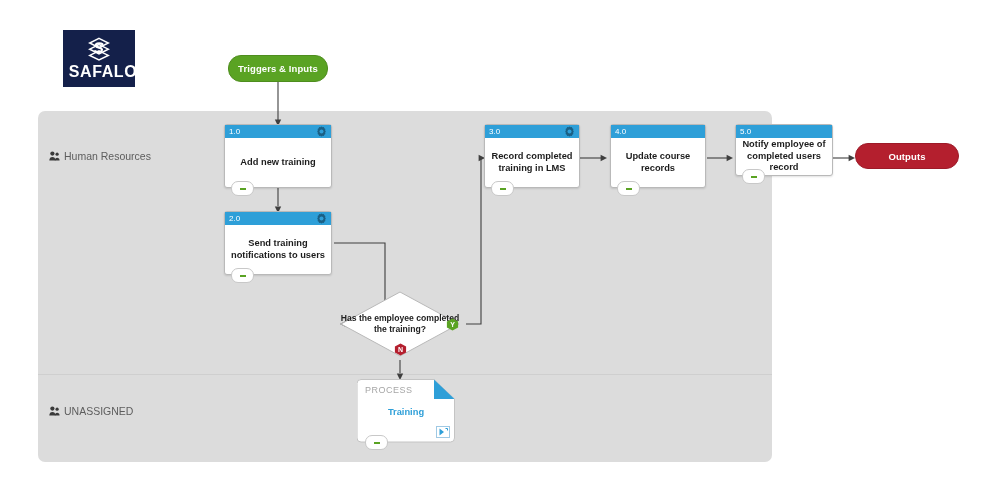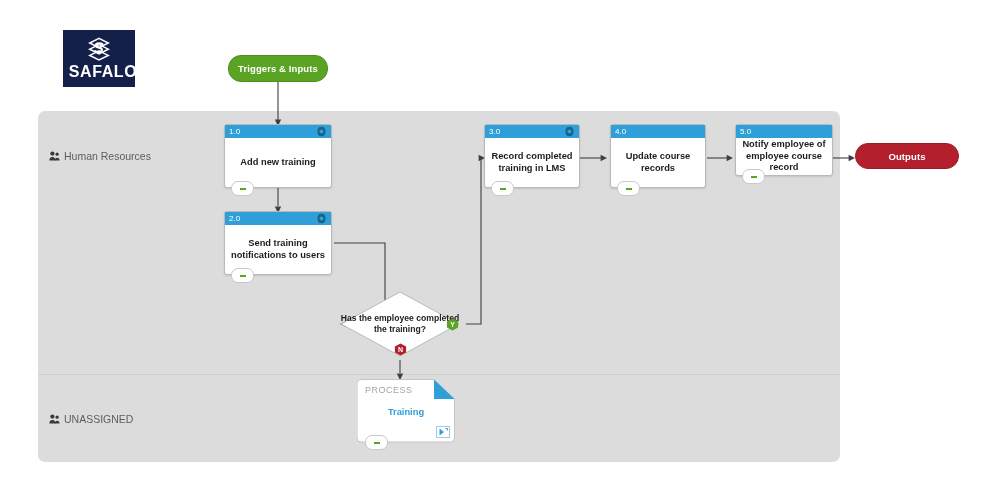--- a/index.html
+++ b/index.html
@@ -44,21 +44,21 @@
     line-height: 1;
     font-family: "Liberation Sans", sans-serif;
     margin-left: 8px;
   }
 
   
   #swimlane-container {
     position: absolute;
     left: 38px;
     top: 111px;
-    width: 802px;
+    width: 734px;
     height: 351px;
     background: #dcdcdc;
     border-radius: 7px;
     overflow: hidden;
   }
   .swimlane {
     position: absolute;
     left: 0;
     width: 100%;
     box-sizing: border-box;
@@ -279,21 +279,21 @@
         <path d="M0.3 9.4c0-2.1 1.4-3.3 3.1-3.3s3.1 1.2 3.1 3.3z" fill="#3a3a3a"></path>
         <path d="M5.8 9.4c0-1.7 1.1-2.7 2.4-2.7s2.4 1 2.4 2.7z" fill="#3a3a3a"></path>
       </svg>
       <span class="lane-label">Human Resources</span>
     </div>
   </div>
 
 
 
   <div class="swimlane" style="top:263px;height:88px;">
-    <div class="lane-header" style="top:38px;">
+    <div class="lane-header" style="top:30px;">
       <svg class="lane-icon" width="11" height="10" viewBox="0 0 11 10">
         <circle cx="3.4" cy="2.6" r="2.1" fill="#3a3a3a"></circle>
         <circle cx="8.1" cy="3.2" r="1.6" fill="#3a3a3a"></circle>
         <path d="M0.3 9.4c0-2.1 1.4-3.3 3.1-3.3s3.1 1.2 3.1 3.3z" fill="#3a3a3a"></path>
         <path d="M5.8 9.4c0-1.7 1.1-2.7 2.4-2.7s2.4 1 2.4 2.7z" fill="#3a3a3a"></path>
       </svg>
       <span class="lane-label">UNASSIGNED</span>
     </div>
   </div>
 
@@ -404,21 +404,21 @@
   <div class="chip">
       <span class="dash"></span>
     </div>
 </div>
 
 <div class="activity" style="left:735px;top:124px;width:98px;height:52px;">
   <div class="hdr">
     <span class="num">5.0</span>
   </div>
   <div class="body">
-    <span class="body-text">Notify employee of employee course record</span>
+    <span class="body-text">Notify employee of completed users record</span>
   </div>
   <div class="chip">
       <span class="dash"></span>
     </div>
 </div>
 
 <div id="decision-node">
   <svg width="120" height="66" viewBox="0 0 120 66" style="position:absolute;left:0;top:0;">
     <path d="M60,1 L119,33 L60,65 L1,33 Z" fill="#ffffff" stroke="#b9b9b9" stroke-width="1"></path>
   </svg>

